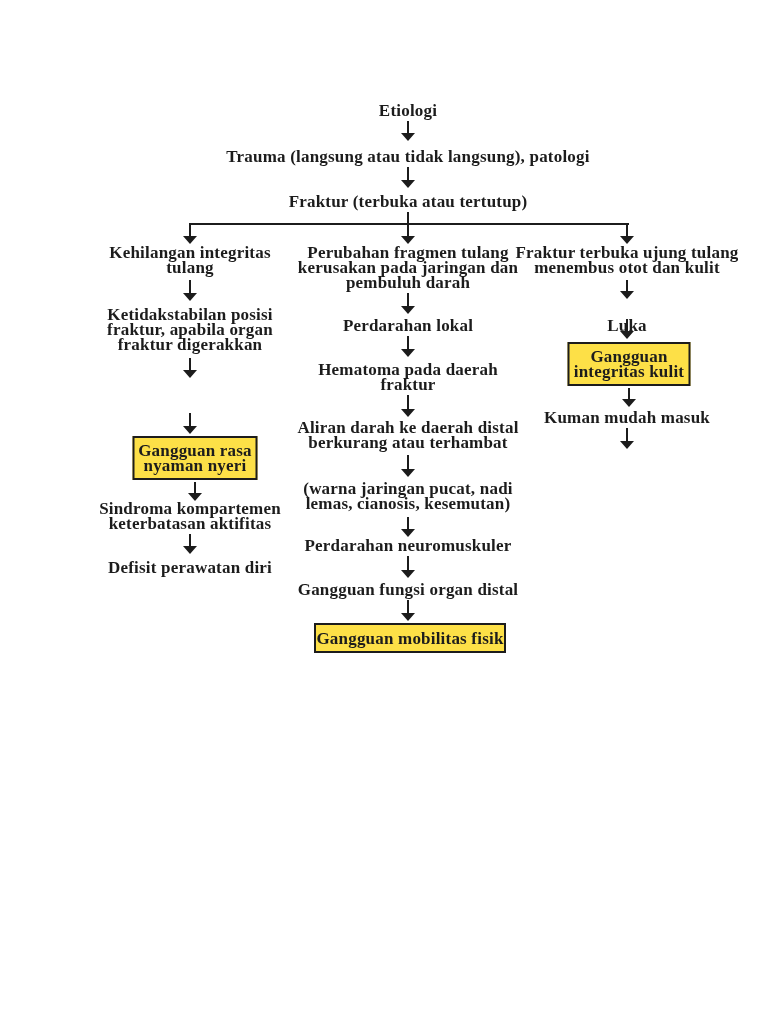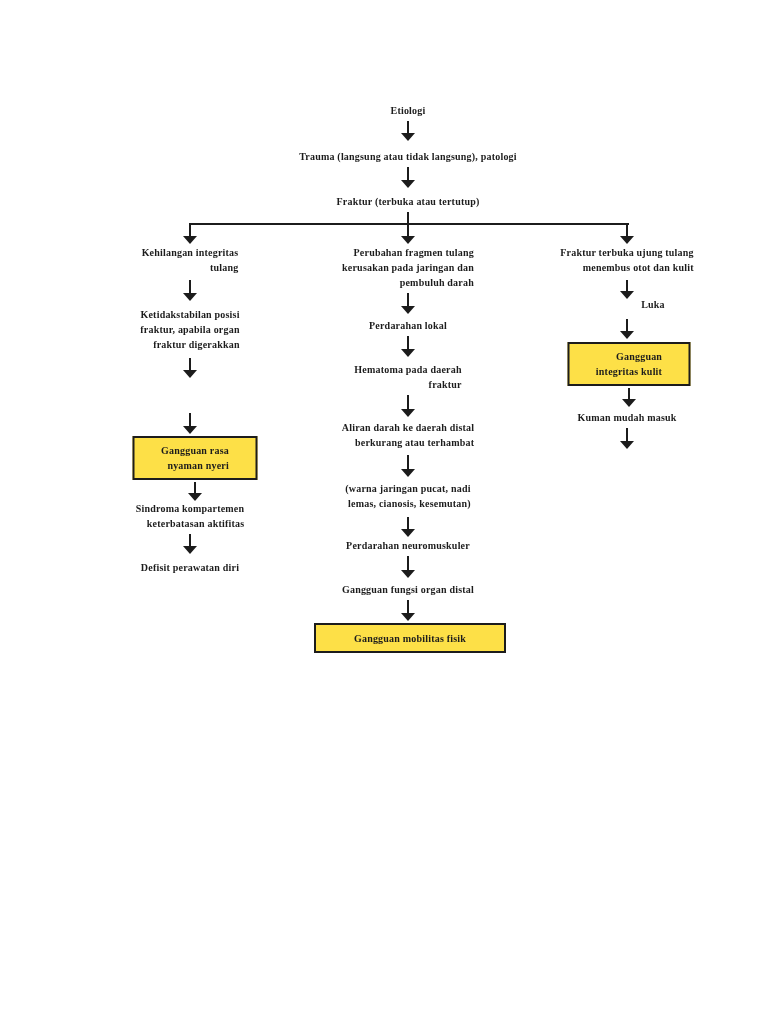--- a/index.html
+++ b/index.html
@@ -7,22 +7,22 @@
     position:relative;
     width:768px;height:1024px;
     background:#ffffff;
     overflow:hidden;
     font-family:"Liberation Serif","DejaVu Serif",serif;
   }
   .node{
     position:absolute;
     transform:translateX(-50%);
     white-space:pre;
-    text-align:right;
-    font-size:10px;
+    text-align:center;
+    font-size:17px;
     line-height:15px;
     font-weight:bold;
     color:#1c1c1c;
     letter-spacing:0.2px;
   }
   .boxed{
     border:2px solid #1c1c1c;
     display:flex;
     align-items:center;
     justify-content:center;
@@ -176,21 +176,21 @@
 
   <div class="node boxed" style="left:410px;top:623px;width:188px;height:26px;">Gangguan mobilitas fisik</div>
 
   <div class="node" style="left:627px;top:245px;">Fraktur terbuka ujung tulang
 menembus otot dan kulit</div>
   <div class="arrow" style="left:627px;top:280px;height:19px;">
       <div class="shaft"></div>
       <div class="head"></div>
     </div>
 
-  <div class="node" style="left:627px;top:297px;margin-left:26px;">Luka</div>
+  <div class="node" style="left:627px;top:318px;">Luka</div>
   <div class="arrow" style="left:627px;top:319px;height:20px;">
       <div class="shaft"></div>
       <div class="head"></div>
     </div>
 
   <div class="node boxed" style="left:629px;top:342px;width:119px;height:40px;">Gangguan
 integritas kulit</div>
   <div class="arrow" style="left:629px;top:388px;height:19px;">
       <div class="shaft"></div>
       <div class="head"></div>

